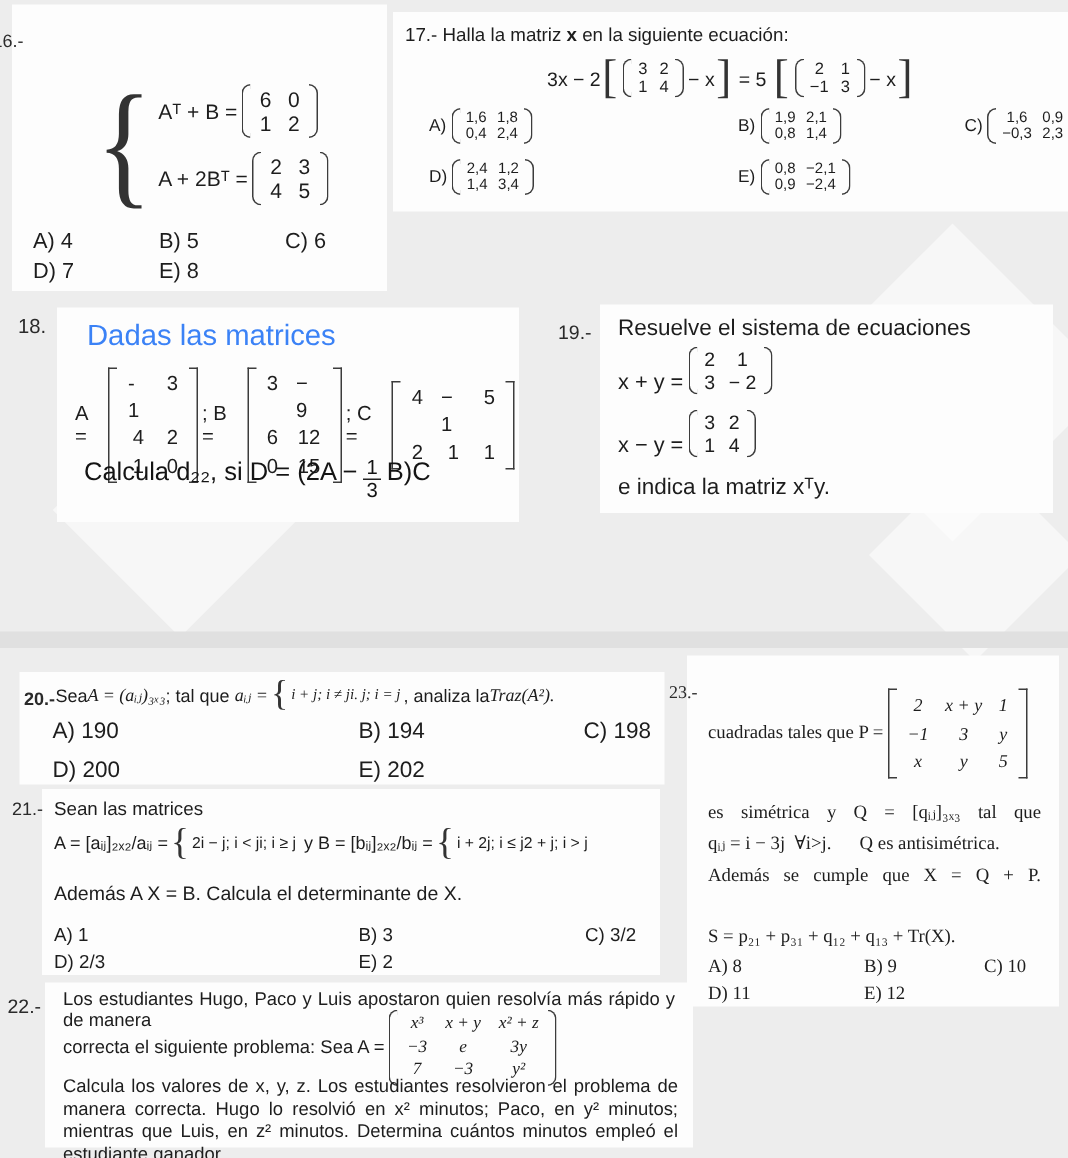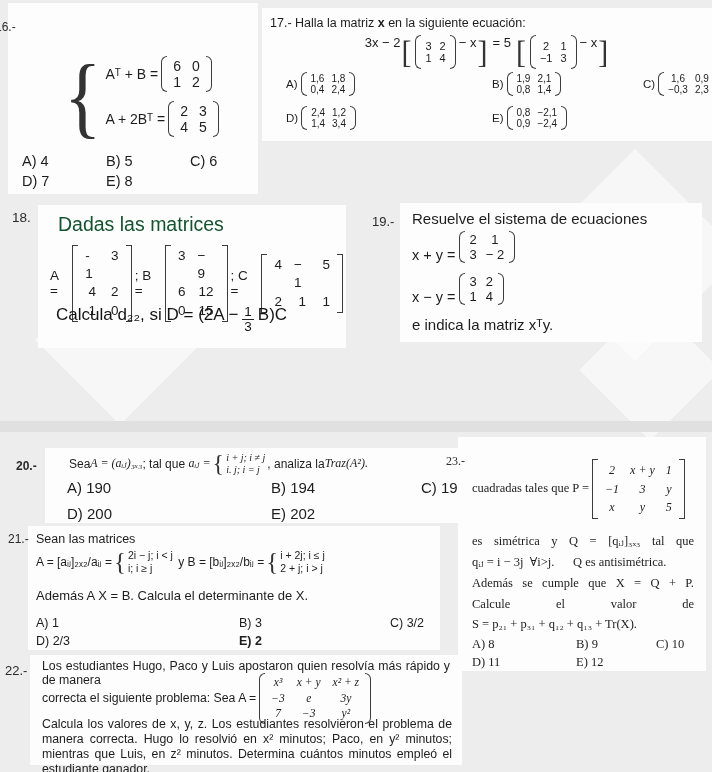--- a/index.html
+++ b/index.html
@@ -11,21 +11,21 @@
   .num{position:absolute;font-size:12px;color:#2a2a2a;}
   .mx{display:inline-flex;vertical-align:middle;margin:0 3px;}
   .mx .gl,.mx .gr{width:5px;flex:0 0 5px;}
   .mx.paren .gl{border:1.2px solid #3c3c3c;border-right:none;border-radius:8px 0 0 8px;}
   .mx.paren .gr{border:1.2px solid #3c3c3c;border-left:none;border-radius:0 8px 8px 0;}
   .mx.sq .gl{border:1.3px solid #3c3c3c;border-right:none;}
   .mx.sq .gr{border:1.3px solid #3c3c3c;border-left:none;}
   .mx .cells{display:grid;align-content:center;justify-items:center;padding:2px 6px;column-gap:11px;row-gap:0;}
   .cases{display:inline-flex;align-items:center;vertical-align:middle;margin:0 2px;}
   .cases .cbr{font-family:"Liberation Serif","DejaVu Serif",serif;font-weight:300;color:#333;}
-  .cases .clines{display:flex;flex-direction:column;line-height:1.2;text-align:left;padding-left:2px;}
+  .cases .clines{display:flex;flex-direction:row;line-height:1.2;text-align:left;padding-left:2px;}
   .frac{display:inline-flex;flex-direction:column;align-items:center;vertical-align:middle;
         line-height:1.05;margin:0 4px;}
   .frac .den{border-top:1.3px solid #222;padding:0 2px;}
   .mi{font-family:"Liberation Serif","DejaVu Serif",serif;font-style:italic;}
   .serif{font-family:"Liberation Serif","DejaVu Serif",serif;}
   .jst{text-align:justify;}
   .jlast{text-align:justify;text-align-last:justify;}
   .prewrap{white-space:pre-wrap;}
   .opt{position:absolute;white-space:nowrap;}
   .row{position:absolute;display:flex;align-items:flex-end;white-space:nowrap;}
@@ -37,45 +37,45 @@
   #b16 .sys{position:absolute;left:56px;top:48px;display:flex;align-items:center;}
   #b16 .brace{font-family:"Liberation Serif","DejaVu Serif",serif;font-size:78px;font-weight:300;
               transform:scaleY(1.18);color:#333;}
   #b16 .sysrows{display:flex;flex-direction:column;gap:9px;margin-left:4px;font-size:14px;}
   #b16 .sysrow{display:flex;align-items:center;}
   #b16 .mx{font-size:14px;}
   
   #b17{left:262px;top:8px;width:450px;height:133px;}
   #b17 .hdr{position:absolute;left:8px;top:8px;font-size:12.5px;}
   #b17 .eq{position:absolute;left:0;top:27px;width:450px;display:flex;justify-content:center;
-           font-size:13px;white-space:nowrap;}
+           align-items:center;font-size:13px;white-space:nowrap;}
   #b17 .eq .mx{font-size:11px;}
   #b17 .eq .mx .cells{column-gap:8px;padding:1px 4px;}
   #b17 .opt{font-size:11.5px;display:flex;align-items:center;}
   #b17 .opt .mx{font-size:10px;}
   #b17 .opt .mx .cells{column-gap:7px;padding:1px 4px;}
   
   #b18{left:38px;top:205px;width:308px;height:143px;}
-  #b18 .title{position:absolute;left:20px;top:8px;font-size:19.5px;color:#14532d;}
+  #b18 .title{position:absolute;left:20px;top:8px;font-size:19.5px;color:#3b82f6;}
   #b18 .mats{position:absolute;left:12px;top:40px;display:flex;align-items:center;font-size:13.5px;}
   #b18 .mx .cells{column-gap:12px;padding:2px 7px;line-height:1.35;}
   #b18 .calc{position:absolute;left:18px;top:100px;display:flex;align-items:flex-start;font-size:17px;color:#141414;}
   #b18 .frac{font-size:13.5px;}
   
   #b19{left:400px;top:203px;width:302px;height:139px;}
   #b19 .title{position:absolute;left:12px;top:7px;font-size:15px;}
   #b19 .eq1{left:12px;top:28px;font-size:14.5px;}
   #b19 .eq2{left:12px;top:70px;font-size:14.5px;}
   #b19 .mx{font-size:13px;}
   #b19 .mx .cells{column-gap:9px;padding:1px 5px;}
   #b19 .foot{position:absolute;left:12px;top:113px;font-size:15px;}
   
   #divider{position:absolute;left:0;top:421px;width:712px;height:11px;background:#e0e0e0;z-index:0;}
   
-  #b20{left:13px;top:448px;width:430px;height:75px;margin-left:32px;}
+  #b20{left:13px;top:448px;width:430px;height:75px;}
   #b20 .line1{position:absolute;left:24px;top:2px;display:flex;align-items:center;font-size:12px;white-space:nowrap;}
   #b20 .cases{font-size:10px;}
   #b20 .cases .cbr{font-size:24px;}
   #b20 .opt{font-size:15px;}
   
   #b21{left:28px;top:526px;width:412px;height:124px;}
   #b21 .title{position:absolute;left:8px;top:6px;font-size:12.5px;}
   #b21 .formula{position:absolute;left:8px;top:22px;display:flex;align-items:center;font-size:12px;white-space:nowrap;}
   #b21 .cases{font-size:10.5px;}
   #b21 .cases .cbr{font-size:25px;}
@@ -376,21 +376,21 @@
             <div>i + 2j; i ≤ j</div>
             <div>2 + j; i &gt; j</div>
           </span>
         </span>
     </div>
     <div class="cond">Además A X = B. Calcula el determinante de X.</div>
     <span class="opt" style="left:8px;top:90px;">A) 1</span>
     <span class="opt" style="left:211px;top:90px;">B) 3</span>
     <span class="opt" style="left:362px;top:90px;">C) 3/2</span>
     <span class="opt" style="left:8px;top:108px;">D) 2/3</span>
-    <span class="opt" style="left:211px;top:108px;font-weight:bold;">E) 2</span>
+    <span class="opt" style="left:211px;top:108px;">E) 2</span>
   </div>
 
   <span class="num" style="left:5px;top:663px;font-size:13px;z-index:2;">22.-</span>
   <div id="b22" class="box">
     <div class="l1 jst">Los estudiantes Hugo, Paco y Luis apostaron quien resolvía más rápido y de manera</div>
     <div class="mrow">
       <span class="jst">correcta el siguiente problema: Sea A =</span>
       <span class="mx paren mi">
           <span class="gl"></span>
           <span class="cells" style="grid-template-columns: repeat(3, auto);">
@@ -426,21 +426,20 @@
             <span>x</span>
             <span>y</span>
             <span>5</span>
           </span>
           <span class="gr"></span>
         </span>
     </div>
     <div class="ln jlast" style="top:96px;">es simétrica y Q = [qᵢⱼ]₃ₓ₃ tal que</div>
     <div class="ln prewrap" style="top:117px;">qᵢⱼ = i − 3j  ∀i&gt;j.      Q es antisimétrica.</div>
     <div class="ln jlast" style="top:139px;">Además se cumple que X = Q + P.</div>
-    <div class="ln jlast" style="top:160px;">Calcule el valor de</div>
     <div class="ln" style="top:180px;">S = p₂₁ + p₃₁ + q₁₂ + q₁₃ + Tr(X).</div>
     <span class="opt" style="left:14px;top:200px;">A) 8</span>
     <span class="opt" style="left:118px;top:200px;">B) 9</span>
     <span class="opt" style="left:198px;top:200px;">C) 10</span>
     <span class="opt" style="left:14px;top:218px;">D) 11</span>
     <span class="opt" style="left:118px;top:218px;">E) 12</span>
   </div>
 </div>
 
 </body></html>

